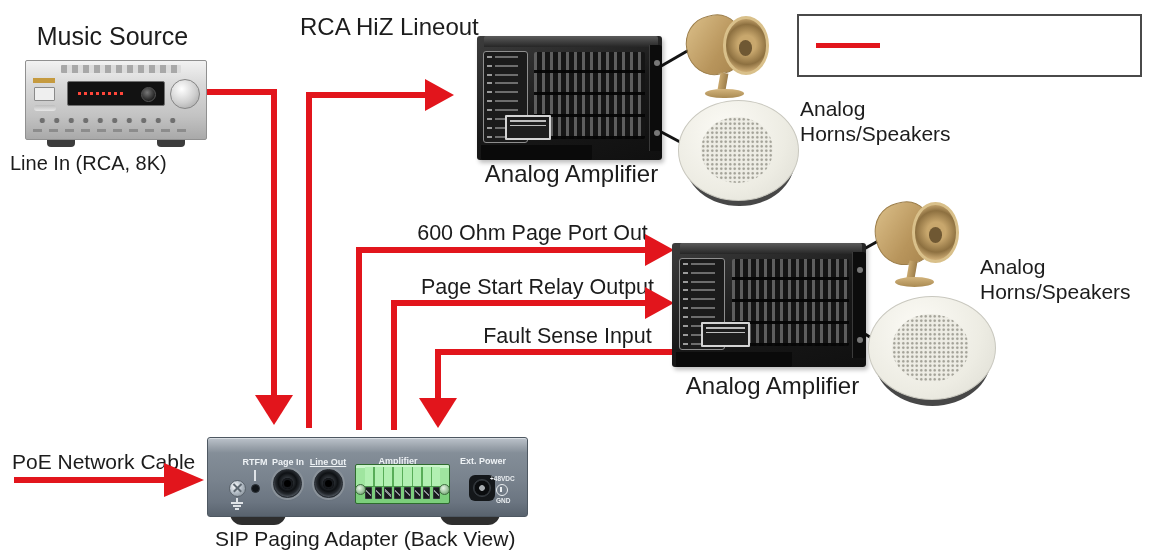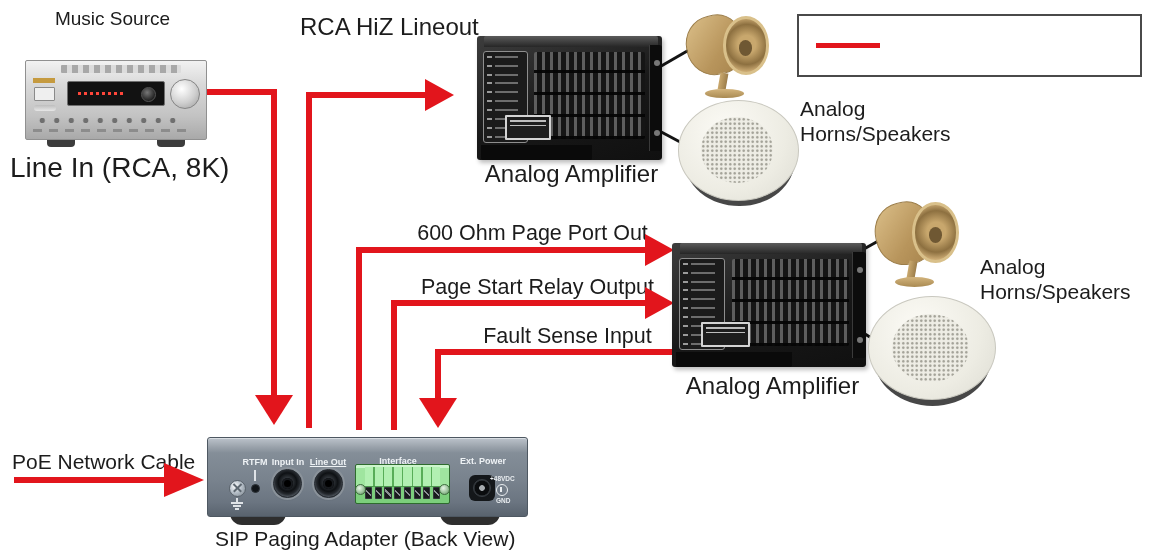--- a/index.html
+++ b/index.html
@@ -151,23 +151,23 @@
   .pj::before{content:''; position:absolute; inset:4px; border-radius:50%;
        background:radial-gradient(circle,#a6abaf 0 2.5px,#0a0c0e 3.2px 62%,#24282c 66%);
        border:1px solid #393e43;}
   .picon{position:absolute; left:289px; top:47px; width:10px; height:10px; border:1.4px solid #e9edf0;
        border-radius:50%;}
   .picon::before{content:''; position:absolute; left:3.2px; top:2.4px; width:2px; height:4.5px; background:#e9edf0;}
 </style>
 </head>
 <body>
 
-<div class="abs lbl" style="left:20px; top:8px; width:185px; text-align:center; font-size:19px;">Music Source</div>
-
-<div class="abs lbl" style="left:10px; top:152px; font-size:28px;">Line In (RCA, 8K)</div>
+<div class="abs lbl" style="left:20px; top:22px; width:185px; text-align:center; font-size:25px;">Music Source</div>
+
+<div class="abs lbl" style="left:10px; top:152px; font-size:20px;">Line In (RCA, 8K)</div>
 
 <div class="abs" style="left:300px; top:12px; font-size:24px; line-height:29px;">
   <div class="lbl">RCA HiZ Lineout</div>
 </div>
 
 <div class="abs lbl" style="left:400px; top:221px; width:265px; text-align:center; font-size:21.5px;">600 Ohm Page Port Out</div>
 
 <div class="abs lbl" style="left:405px; top:275px; width:265px; text-align:center; font-size:21.5px;">Page Start Relay Output</div>
 
 <div class="abs lbl" style="left:435px; top:324px; width:265px; text-align:center; font-size:21.5px;">Fault Sense Input</div>
@@ -325,27 +325,27 @@
     <i class="s"></i>
       <i class="b1"></i>
       <i class="b2"></i>
       <i class="b3"></i>
   </div>
 
   <div class="ptxt" style="left:26px; top:20px; width:44px;">RTFM</div>
   <div class="tickline" style="left:47px; top:33px; height:11px;"></div>
   <div class="holedot" style="left:44px; top:47px;"></div>
 
-  <div class="ptxt" style="left:54px; top:20px; width:54px;">Input In</div>
+  <div class="ptxt" style="left:54px; top:20px; width:54px;">Page In</div>
   <div class="jack" style="left:66px; top:32px;"></div>
 
   <div class="ptxt" style="left:94px; top:20px; width:54px;text-decoration:underline;">Line Out</div>
   <div class="jack" style="left:107px; top:32px;"></div>
 
-  <div class="ptxt" style="left:151px; top:19px; width:80px;">Interface</div>
+  <div class="ptxt" style="left:151px; top:19px; width:80px;">Amplifier</div>
   <div class="tb">
     <div class="slots"></div>
     <div class="screws">
       <b></b>
         <b></b>
         <b></b>
         <b></b>
         <b></b>
         <b></b>
         <b></b>

